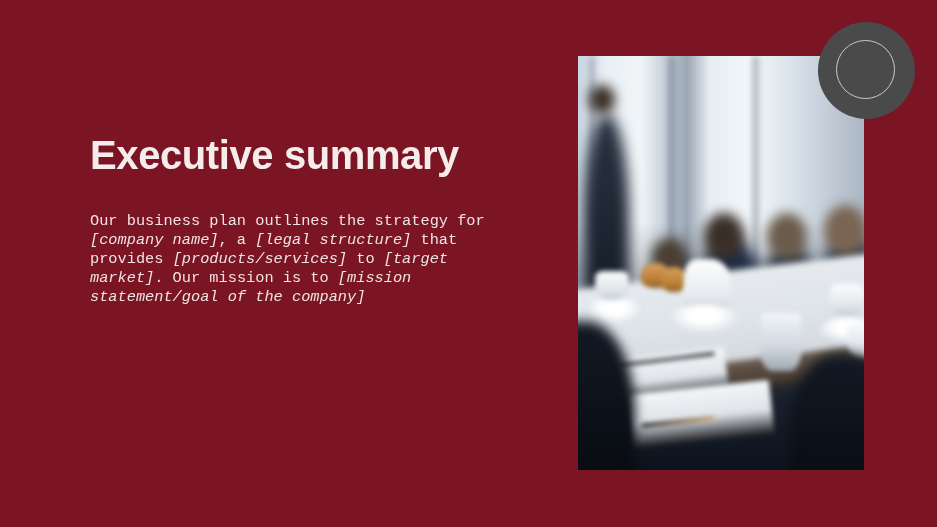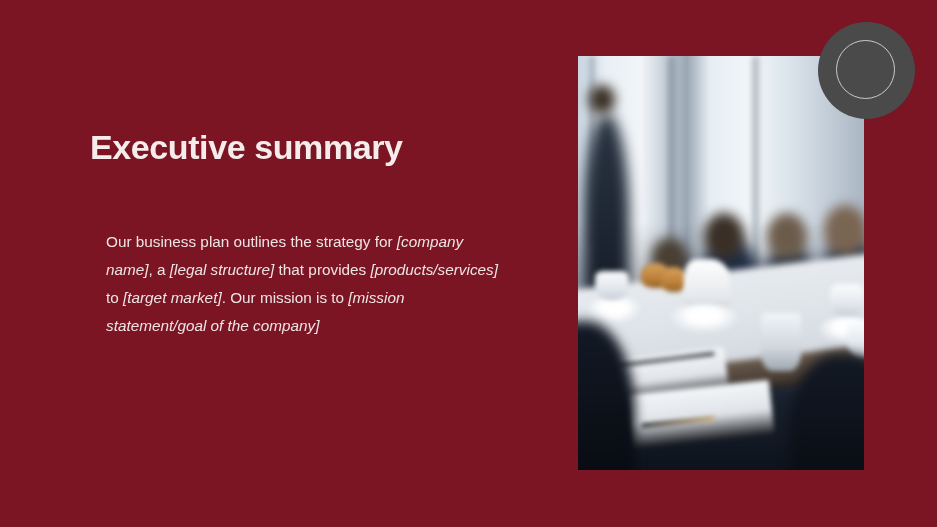--- a/index.html
+++ b/index.html
@@ -14,40 +14,41 @@
     background: #7B1423;
     overflow: hidden;
     font-family: "Liberation Sans", sans-serif;
   }
 
   
   .title {
     position: absolute;
     left: 90px;
     top: 106px;
-    font-size: 34px;
+    font-size: 40px;
     font-weight: bold;
     letter-spacing: -0.4px;
     color: #F6ECEC;
     line-height: 1.1;
     white-space: nowrap;
   }
 
   
   .body-copy {
     position: absolute;
     left: 90px;
     top: 212px;
     width: 428px;
   }
   .para {
     color: #EFE4E4;
     font-size: 15.3px;
-    line-height: 28px;
-    margin: 16px;
+    line-height: 19px;
+    margin: 0;
+    font-family: Liberation Mono, monospace;
   }
   .para + .para {
     margin-top: 17px;
   }
   .para em,
   .ph {
     font-style: italic;
   }
 
   

